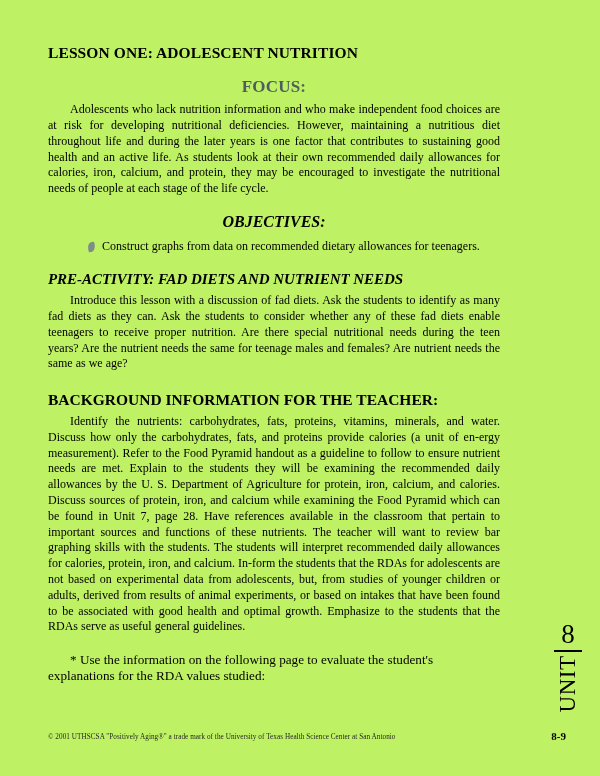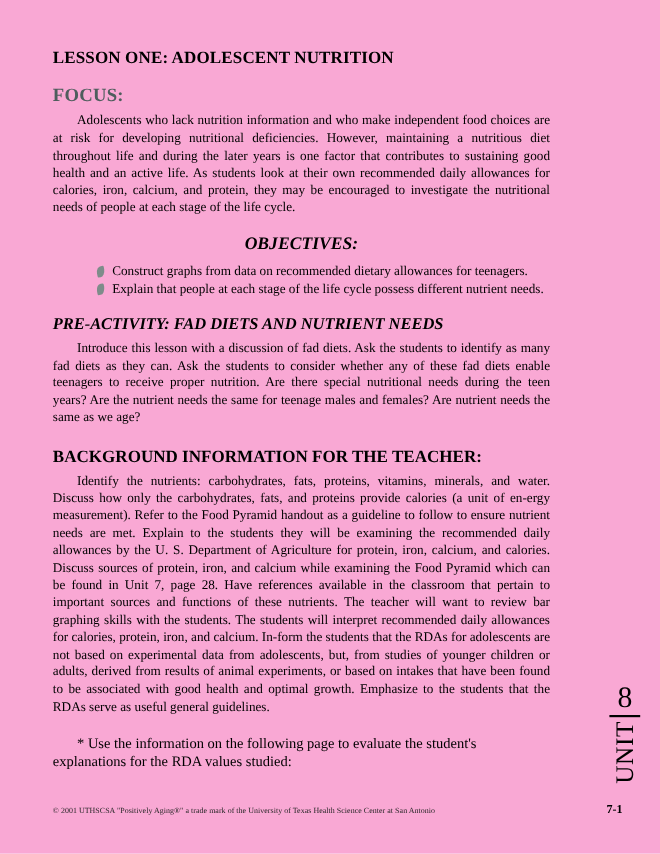--- a/index.html
+++ b/index.html
@@ -14,21 +14,21 @@
     font-family: "Liberation Serif", "DejaVu Serif", serif;
     color: #000000;
     overflow: hidden;
   }
 
   .page {
     position: absolute;
     left: 0; top: 0;
     width: 600px;
     height: 776px;
-    background: #f9a8d4;
+    background: #bef264;
   }
 
   .content {
     position: absolute;
     left: 48px;
     top: 44px;
     width: 452px;
   }
 
   
@@ -40,20 +40,21 @@
     margin: 0 0 14px 0;
   }
 
   .focus-heading {
     font-size: 17px;
     font-weight: bold;
     color: #4f5d5d;
     letter-spacing: 0.2px;
     margin: 0 0 6px 0;
     line-height: 1.15;
+    text-align: center;
   }
 
   .objectives-heading {
     font-size: 16px;
     font-weight: bold;
     font-style: italic;
     margin: 16px 0 8px 0;
     line-height: 1.15;
     text-align: center;
   }
@@ -197,24 +198,20 @@
     <p class="body-par">Adolescents who lack nutrition information and who make independent  food choices  are at  risk for developing nutritional deficiencies.  However, maintaining a nutritious diet throughout life and during the later years is one factor that contributes to sustaining good health and an active life.   As students look at their own recommended daily allowances for calories, iron, calcium, and protein, they may be encouraged  to investigate the nutritional needs of people at each stage of  the life cycle.</p>
 
     <h2 class="objectives-heading">OBJECTIVES:</h2>
 
 
     <ul class="obj-list">
       <li class="obj-item">
         <span class="leaf-bullet"></span>
         <span>Construct graphs from data on recommended dietary allowances for teenagers.</span>
       </li>
-      <li class="obj-item">
-        <span class="leaf-bullet"></span>
-        <span>Explain that people at each stage of the life cycle possess different nutrient needs.</span>
-      </li>
     </ul>
 
     <h2 class="preactivity-heading">PRE-ACTIVITY: FAD DIETS AND NUTRIENT NEEDS</h2>
 
     <p class="body-par">Introduce this lesson with a discussion of fad diets.  Ask the students to identify as many fad diets as they can.  Ask the students to consider whether any of these fad diets enable teenagers to receive proper nutrition.   Are there special nutritional needs during the teen years?   Are the nutrient  needs the same for teenage males and females?   Are nutrient needs the same as we age?</p>
 
     <h2 class="background-heading">BACKGROUND INFORMATION FOR THE TEACHER:</h2>
 
     <p class="body-par">Identify the nutrients: carbohydrates, fats, proteins, vitamins, minerals, and water. Discuss how only the carbohydrates, fats, and proteins provide calories (a unit of en-ergy measurement).  Refer to the Food Pyramid handout as a guideline to follow  to ensure nutrient needs are met.  Explain to the students they will be examining the recommended daily allowances by the U. S. Department of Agriculture for protein, iron, calcium, and calories.  Discuss sources of protein, iron, and calcium while examining the Food Pyramid which can be found in Unit 7, page 28.  Have references available in the classroom that pertain to important sources and functions of these nutrients. The teacher will want  to review  bar  graphing  skills with the students.  The students will interpret recommended daily allowances for calories, protein, iron, and calcium.  In-form the students that the RDAs for adolescents are not based on experimental data from adolescents, but, from studies of younger children or adults, derived from results of animal experiments, or based on intakes that have been found to be associated with good health and optimal growth.  Emphasize to the students that the RDAs serve as useful general guidelines.</p>
 
@@ -223,15 +220,15 @@
   </div>
 
   <div class="unit-tab">
     <div class="unit-number">8</div>
     <div class="unit-rule"></div>
     <div class="unit-word">UNIT</div>
   </div>
 
   <div class="footer-copyright">© 2001 UTHSCSA "Positively Aging®" a trade mark of the University of Texas Health Science Center at San Antonio</div>
 
-  <div class="footer-pageno">7-1</div>
+  <div class="footer-pageno">8-9</div>
 
 </div>
 
 </body></html>

